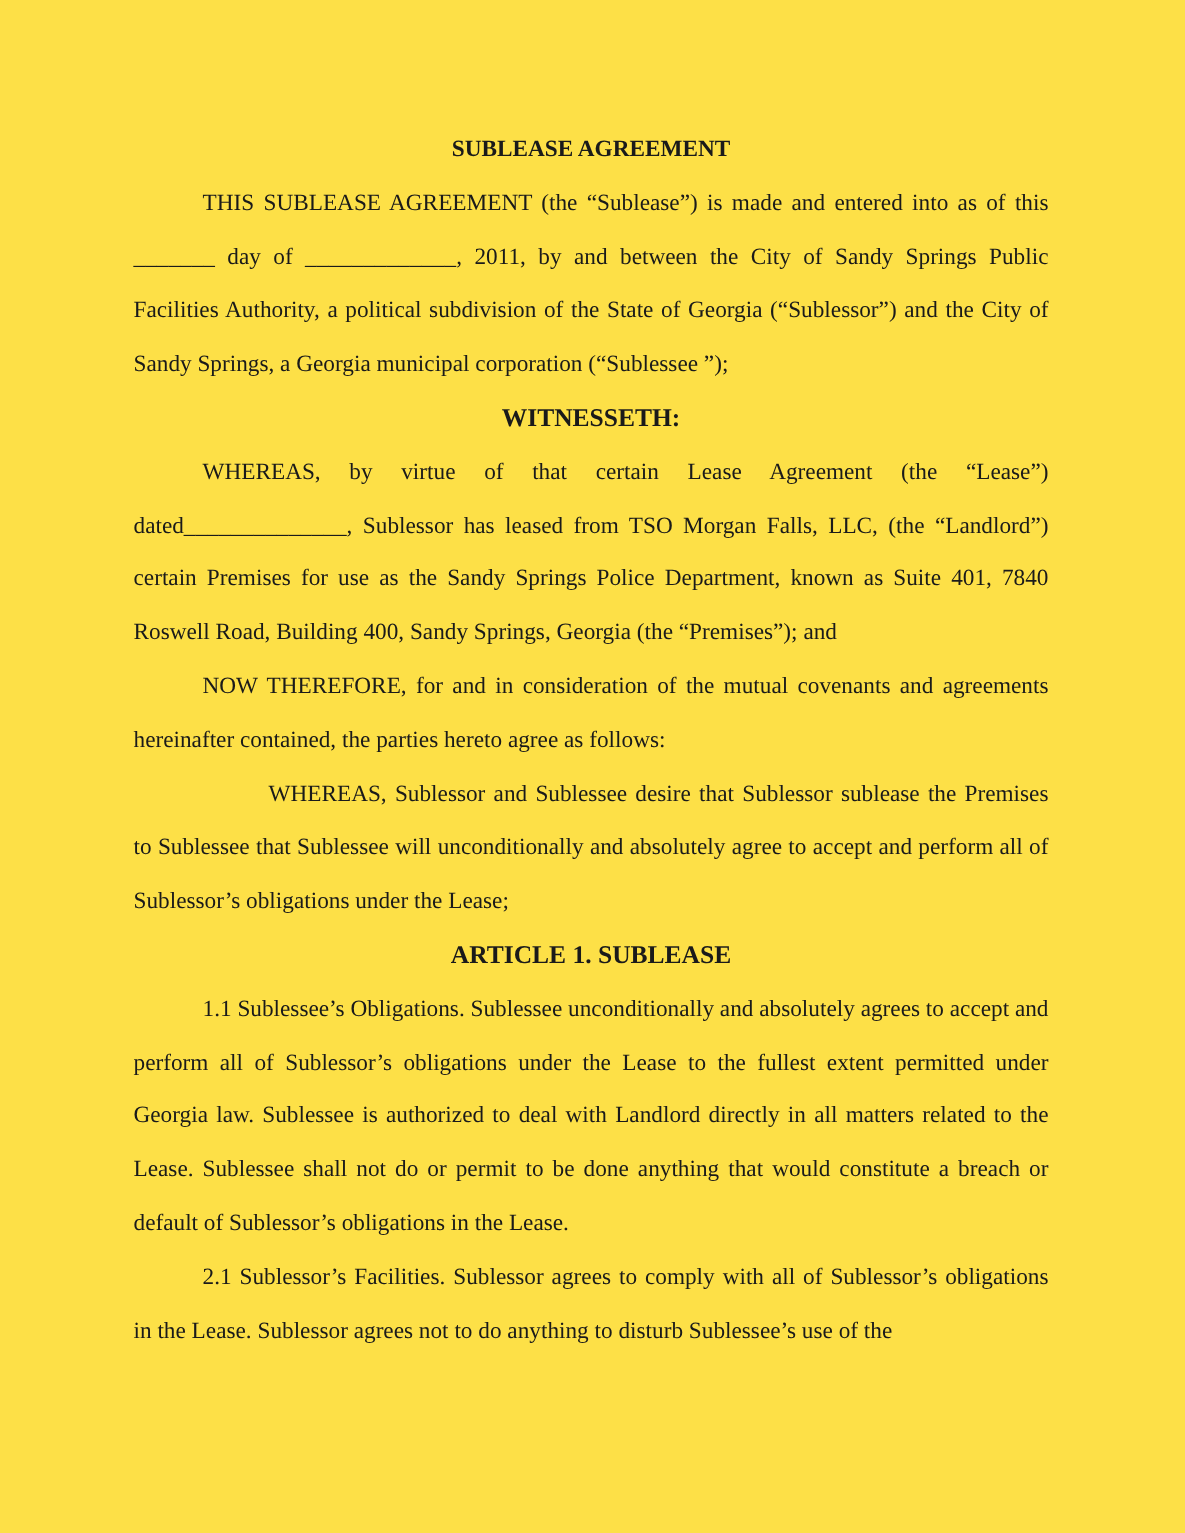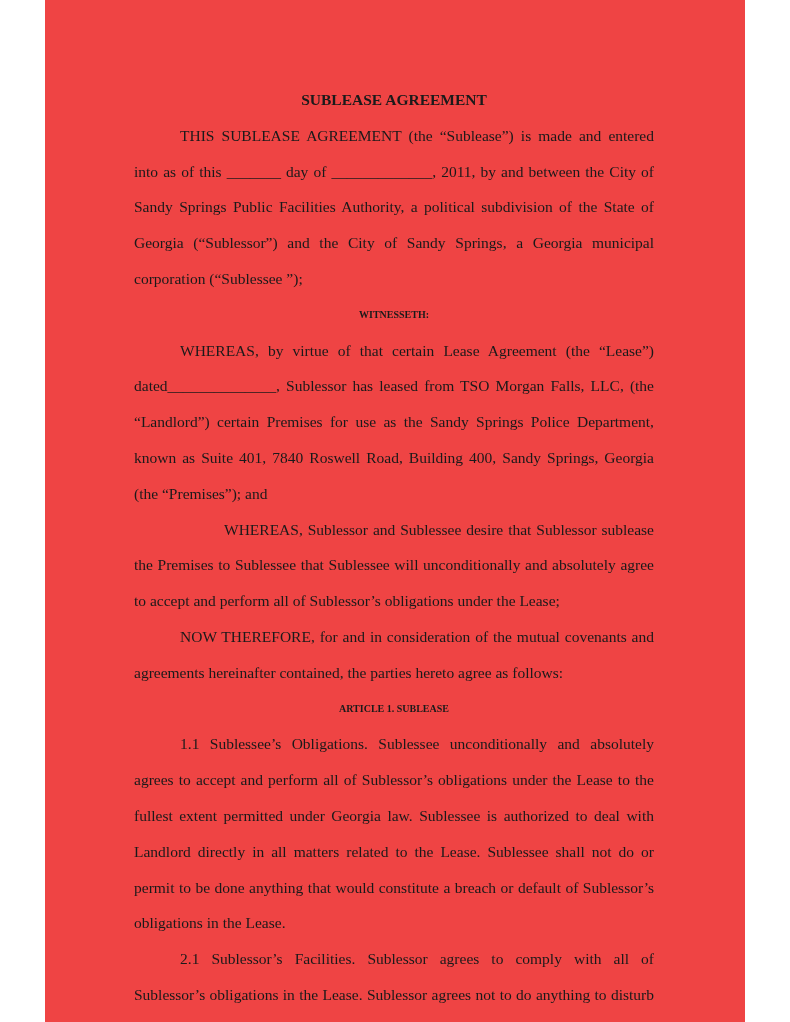--- a/index.html
+++ b/index.html
@@ -2,41 +2,41 @@
 <html><head>
 <meta charset="utf-8">
 <style>
   html, body {
     margin: 0;
     padding: 0;
     background: #ffffff;
   }
   .page {
     position: relative;
-    width: 700px;
+    width: 790px;
     height: 1022px;
     margin: 0 auto;
-    background: #ef4444;
+    background: #fde047;
     box-sizing: border-box;
     padding: 82px 91px 0 89px;
     font-family: "Liberation Serif", "DejaVu Serif", serif;
     font-size: 15.5px;
     line-height: 35.8px;
     color: #1a1a1a;
     overflow: hidden;
   }
   .doc-title {
     margin: 0;
     font-size: 15.5px;
     font-weight: bold;
     text-align: center;
   }
   .center-head {
     margin: 0;
-    font-size: 10px;
+    font-size: 17px;
     font-weight: bold;
     text-align: center;
   }
   .para {
     margin: 0;
     text-align: justify;
   }
   .indent {
     text-indent: 46px;
   }
@@ -52,23 +52,23 @@
 <div class="page">
 
   <h1 class="doc-title">SUBLEASE AGREEMENT</h1>
 
   <p class="para indent">THIS SUBLEASE AGREEMENT (the “Sublease”) is made and entered into as of this _______ day of _____________, 2011, by and between the City of Sandy Springs Public Facilities Authority, a political subdivision of the State of Georgia (“Sublessor”) and the City of Sandy Springs, a Georgia municipal corporation (“Sublessee ”);</p>
 
   <h2 class="center-head">WITNESSETH:</h2>
 
   <p class="para indent">WHEREAS, by virtue of that certain Lease Agreement (the “Lease”) dated______________, Sublessor has leased from TSO Morgan Falls, LLC, (the “Landlord”) certain Premises for use as the Sandy Springs Police Department, known as Suite 401, 7840 Roswell Road, Building 400, Sandy Springs, Georgia (the “Premises”); and</p>
 
+  <p class="para indent">NOW THEREFORE, for and in consideration of the mutual covenants and agreements hereinafter contained, the parties hereto agree as follows:</p>
+
   <p class="para indent-deep">WHEREAS, Sublessor and Sublessee desire that Sublessor sublease the Premises to Sublessee that Sublessee will unconditionally and absolutely agree to accept and perform all of Sublessor’s obligations under the Lease;</p>
-
-  <p class="para indent">NOW THEREFORE, for and in consideration of the mutual covenants and agreements hereinafter contained, the parties hereto agree as follows:</p>
 
   <h2 class="center-head">ARTICLE 1. SUBLEASE</h2>
 
   <p class="para indent"><span>1.1</span> <span class="u">Sublessee’s Obligations</span><span>. Sublessee unconditionally and absolutely agrees to accept and perform all of Sublessor’s obligations under the Lease to the fullest extent permitted under Georgia law. Sublessee is authorized to deal with Landlord directly in all matters related to the Lease. Sublessee shall not do or permit to be done anything that would constitute a breach or default of Sublessor’s obligations in the Lease.</span></p>
 
   <p class="para indent"><span>2.1</span> <span class="u">Sublessor’s Facilities</span><span>. Sublessor agrees to comply with all of Sublessor’s obligations in the Lease. Sublessor agrees not to do anything to disturb Sublessee’s use of the</span></p>
 
 </div>
 
 </body></html>

